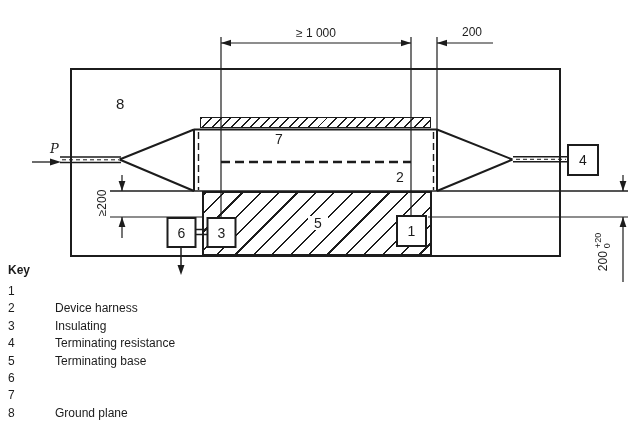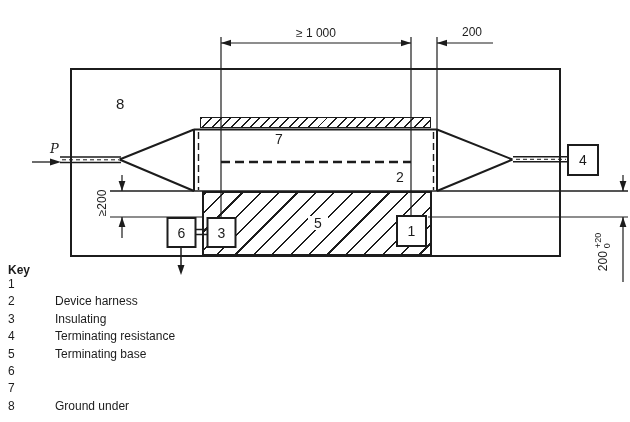--- a/index.html
+++ b/index.html
@@ -22,21 +22,21 @@
   .lbl{position:absolute;z-index:3;font-size:14px;line-height:14px;}
   .boxlbl{position:absolute;z-index:3;display:flex;align-items:center;justify-content:center;
     font-size:14px;}
   .dimtxt{position:absolute;z-index:3;font-size:12px;line-height:12px;white-space:nowrap;}
   .vtext{position:absolute;z-index:3;transform:rotate(-90deg);transform-origin:center;
     white-space:nowrap;font-size:12px;line-height:12px;display:flex;align-items:center;gap:3px;}
   .tol{display:inline-flex;flex-direction:column;font-size:9px;line-height:9px;text-align:left;}
   .lbl-p{font-family:"DejaVu Serif", serif;font-style:italic;font-size:13px;}
   .lbl-5{background:#ffffff;padding:0 6px;}
   .keyblock{position:absolute;left:8px;top:263px;z-index:3;font-size:12px;line-height:14px;}
-  .keytitle{font-weight:bold;}
+  .keytitle{font-weight:bold;margin-bottom:7px;}
   .keyrow{display:flex;height:17.4px;align-items:flex-start;}
   .keynum{width:47px;flex:0 0 47px;}
 </style>
 </head>
 <body>
 
 <div class="diagram">
 
   <div class="hatch hatch-dense"></div>
   <div class="hatch hatch-wide"></div>
@@ -148,15 +148,15 @@
       <span>Terminating base</span>
     </div>
   <div class="keyrow">
       <span class="keynum">6</span>
     </div>
   <div class="keyrow">
       <span class="keynum">7</span>
     </div>
   <div class="keyrow">
       <span class="keynum">8</span>
-      <span>Ground under</span>
+      <span>Ground plane</span>
     </div>
 </div>
 
 </body></html>

